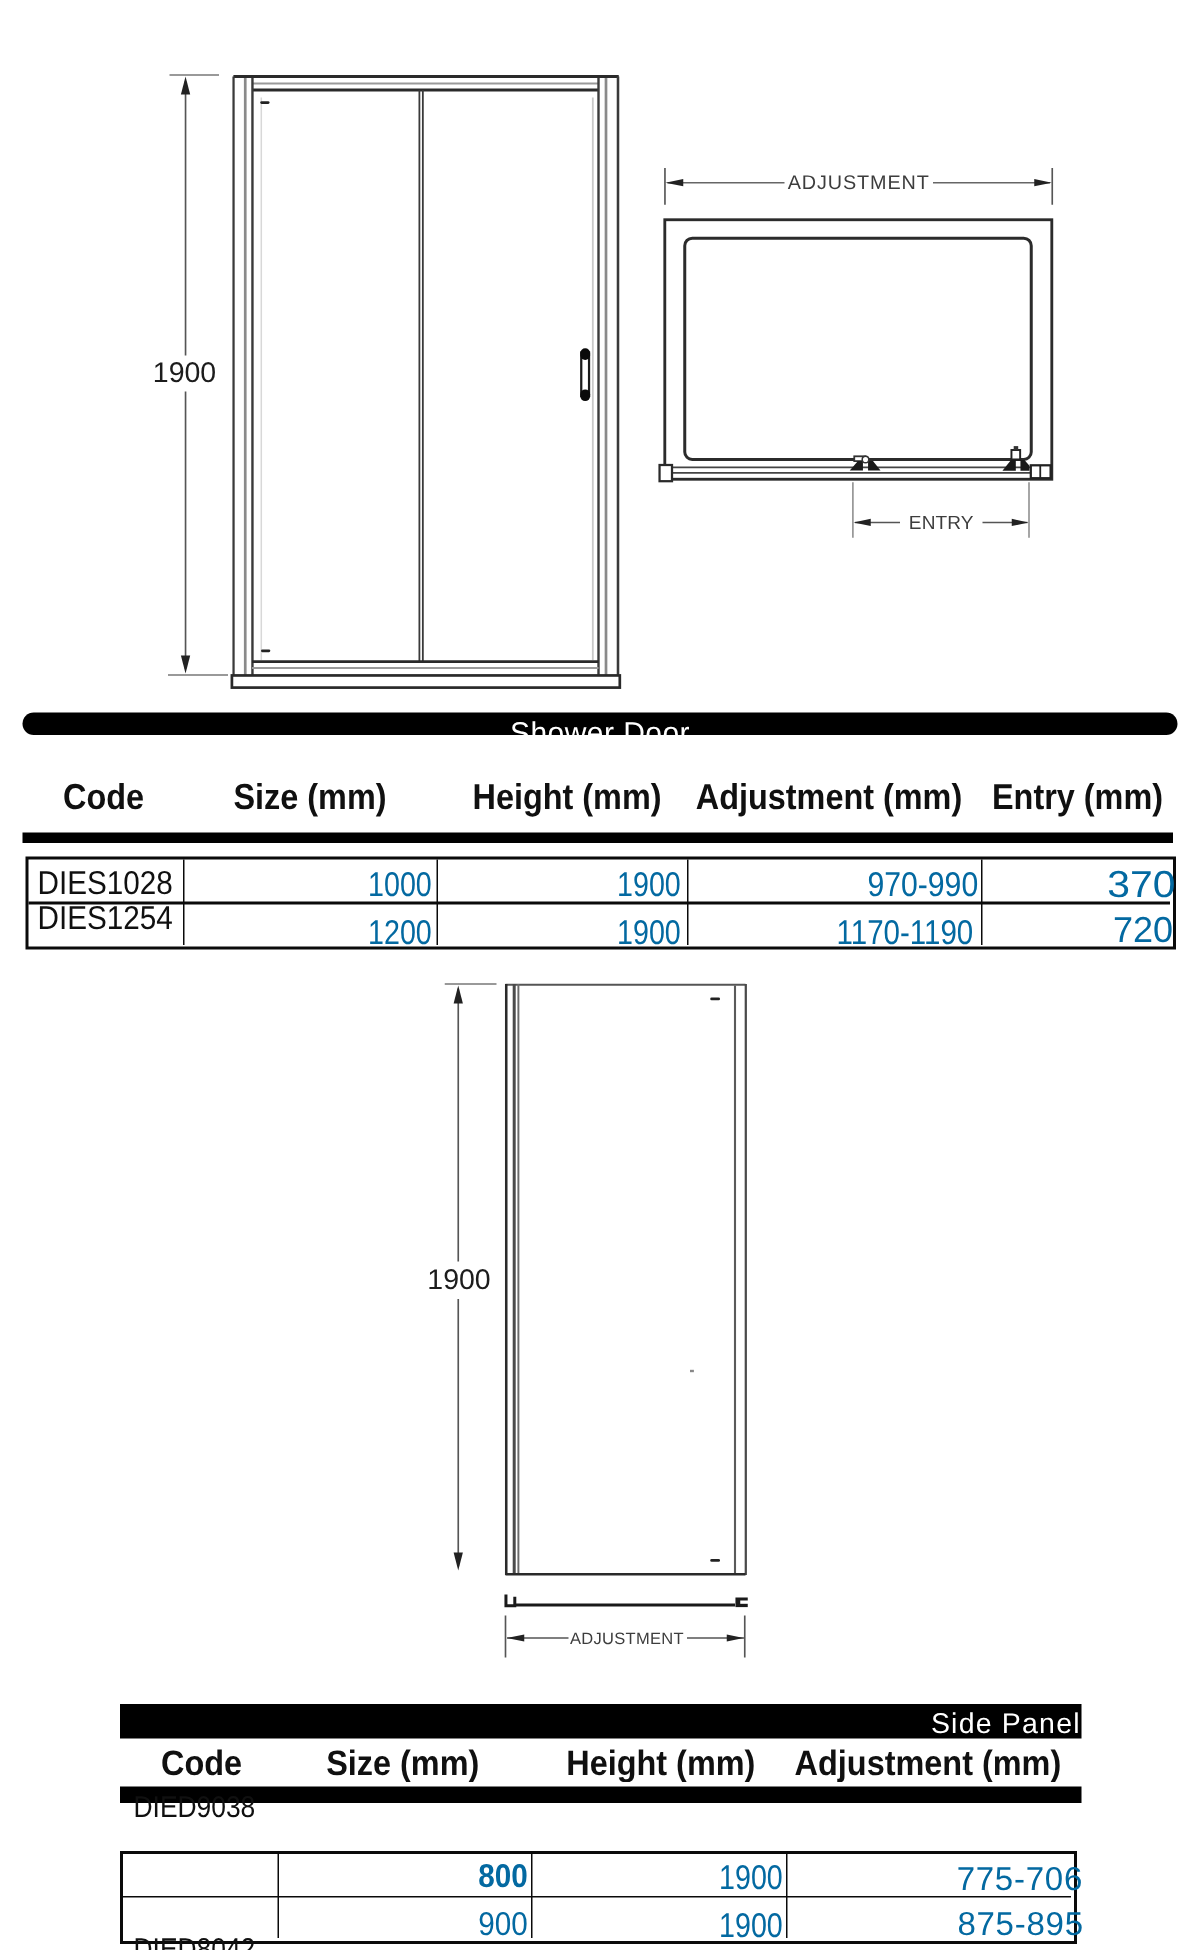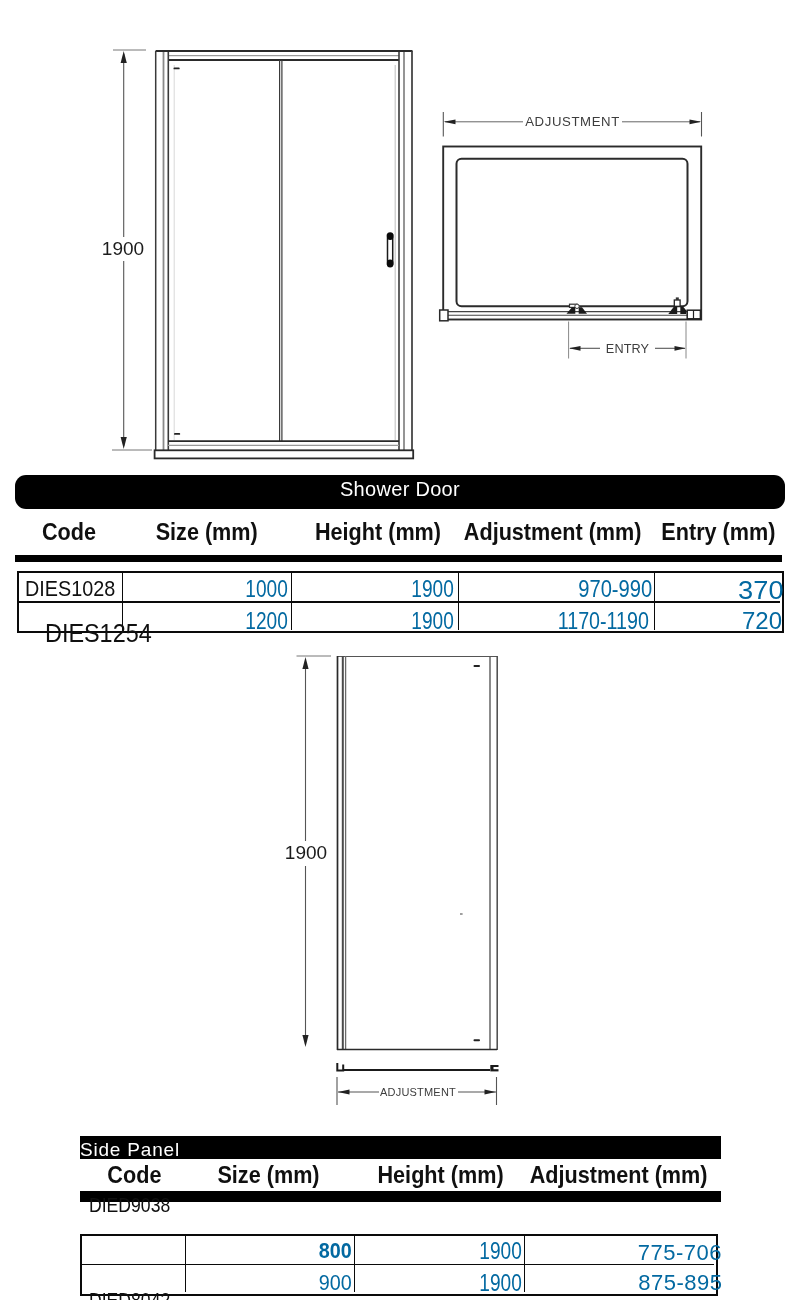--- a/index.html
+++ b/index.html
@@ -117,21 +117,21 @@
     <line x1="568.6" y1="321.5" x2="568.6" y2="358.5" stroke="#888" stroke-width="1"></line>
     <line x1="686" y1="321.5" x2="686" y2="358.5" stroke="#888" stroke-width="1"></line>
     <line x1="570" y1="348.3" x2="600" y2="348.3" stroke="#555" stroke-width="1.1"></line>
     <line x1="655" y1="348.3" x2="685" y2="348.3" stroke="#555" stroke-width="1.1"></line>
     <polygon points="569,348.3 580.5,345.9 580.5,350.7" fill="#222"></polygon>
     <polygon points="685.6,348.3 674.5,345.9 674.5,350.7" fill="#222"></polygon>
     <text x="627.5" y="352.5" font-size="12.7" letter-spacing="0.1" fill="#3d3d3d" text-anchor="middle">ENTRY</text>
   </g>
 </svg>
 
-<div class="abs" style="left:15px;top:475px;width:770px;height:34px;background:#000;color:#fff;text-align:center;font-size:20px;letter-spacing:0.3px;line-height:28px;border-radius:11px;">Shower Door</div>
+<div class="abs" style="left:15px;top:475px;width:770px;height:15px;background:#000;color:#fff;text-align:center;font-size:20px;letter-spacing:0.3px;line-height:28px;border-radius:11px;">Shower Door</div>
 
 <div class="abs hdr" style="left:0px;top:519.5px;width:138px;font-size:24px;"><span>Code</span></div>
 <div class="abs hdr" style="left:137.5px;top:519.5px;width:138px;font-size:24px;"><span>Size (mm)</span></div>
 <div class="abs hdr" style="left:298px;top:519.5px;width:160px;font-size:24px;"><span>Height (mm)</span></div>
 <div class="abs hdr" style="left:452.7px;top:519.5px;width:200px;font-size:24px;"><span>Adjustment (mm)</span></div>
 <div class="abs hdr" style="left:648px;top:519.5px;width:140px;font-size:24px;"><span>Entry (mm)</span></div>
 
 <div class="abs" style="left:15px;top:555px;width:767px;height:6.5px;background:#000;"></div>
 
 <div class="abs" style="left:17px;top:571px;width:763px;height:58px;border:2px solid #0a0a0a;"></div>
@@ -140,21 +140,21 @@
 <div class="abs" style="left:457.5px;top:573px;width:1.6px;height:56.5px;background:#0a0a0a;"></div>
 <div class="abs" style="left:653.5px;top:573px;width:1.6px;height:56.5px;background:#0a0a0a;"></div>
 <div class="abs" style="left:19px;top:601px;width:761px;height:1.6px;background:#0a0a0a;"></div>
 
 <div class="abs codecell" style="left:24.5px;top:578px;font-size:22px;"><span style="transform:scaleX(0.9)">DIES1028</span></div>
 <div class="abs cell" style="left:122px;top:578px;width:170px;font-size:23px;"><span style="transform:scaleX(0.83)">1000</span></div>
 <div class="abs cell" style="left:292px;top:578px;width:166px;font-size:23px;"><span style="transform:scaleX(0.83)">1900</span></div>
 <div class="abs cell" style="left:462px;top:578px;width:195px;font-size:23px;"><span style="transform:scaleX(0.875)">970-990</span></div>
 <div class="abs cell" style="left:655px;top:577.5px;width:127px;font-size:25px;"><span style="transform:scaleX(1.09)">370</span></div>
 
-<div class="abs codecell" style="left:24.5px;top:620px;font-size:26px;margin-left:20px;"><span style="transform:scaleX(0.9)">DIES1254</span></div>
+<div class="abs codecell" style="left:24.5px;top:601px;font-size:22px;"><span style="transform:scaleX(0.9)">DIES1254</span></div>
 <div class="abs cell" style="left:122px;top:610px;width:170px;font-size:23px;"><span style="transform:scaleX(0.83)">1200</span></div>
 <div class="abs cell" style="left:292px;top:610px;width:166px;font-size:23px;"><span style="transform:scaleX(0.83)">1900</span></div>
 <div class="abs cell" style="left:462px;top:610px;width:195px;font-size:23px;"><span style="transform:scaleX(0.855)">1170-1190</span></div>
 <div class="abs cell" style="left:655px;top:608.5px;width:127px;font-size:24px;"><span>720</span></div>
 
 <svg class="abs" style="left:0;top:650px" width="800" height="460" viewBox="0 650 800 460">
 
   <g>
     <line x1="296.5" y1="656" x2="331" y2="656" stroke="#777" stroke-width="1"></line>
     <line x1="305.5" y1="659" x2="305.5" y2="841" stroke="#555" stroke-width="1.1"></line>
@@ -191,21 +191,21 @@
     <line x1="337" y1="1077" x2="337" y2="1105" stroke="#555" stroke-width="1.1"></line>
     <line x1="496.5" y1="1077" x2="496.5" y2="1105" stroke="#555" stroke-width="1.1"></line>
     <line x1="338" y1="1092" x2="379" y2="1092" stroke="#555" stroke-width="1.1"></line>
     <line x1="458" y1="1092" x2="496" y2="1092" stroke="#555" stroke-width="1.1"></line>
     <polygon points="337.8,1092 349.5,1089.6 349.5,1094.4" fill="#222"></polygon>
     <polygon points="495.8,1092 484.5,1089.6 484.5,1094.4" fill="#222"></polygon>
     <text x="418" y="1095.8" font-size="11" letter-spacing="0.2" fill="#3d3d3d" text-anchor="middle">ADJUSTMENT</text>
   </g>
 </svg>
 
-<div class="abs" style="left:80px;top:1136px;width:640.5px;height:23px;background:#000;color:#fff;text-align:left;font-size:19px;letter-spacing:0.8px;line-height:27px;">Side Panel</div>
+<div class="abs" style="left:80px;top:1136px;width:640.5px;height:23px;background:#000;color:#fff;text-align:right;font-size:19px;letter-spacing:0.8px;line-height:27px;">Side Panel</div>
 
 <div class="abs hdr" style="left:68.5px;top:1164.2px;width:131px;font-size:23.5px;"><span style="transform:scaleX(0.92)">Code</span></div>
 <div class="abs hdr" style="left:198px;top:1164.2px;width:140px;font-size:23.5px;"><span style="transform:scaleX(0.92)">Size (mm)</span></div>
 <div class="abs hdr" style="left:365px;top:1164.2px;width:151px;font-size:23.5px;"><span style="transform:scaleX(0.92)">Height (mm)</span></div>
 <div class="abs hdr" style="left:521.7px;top:1164.2px;width:190px;font-size:23.5px;"><span style="transform:scaleX(0.92)">Adjustment (mm)</span></div>
 
 <div class="abs" style="left:80px;top:1190.5px;width:641px;height:11.5px;background:#000;"></div>
 
 <div class="abs" style="left:80px;top:1234px;width:634px;height:57.5px;border:2.2px solid #0a0a0a;"></div>
 <div class="abs" style="left:184.5px;top:1236px;width:1.6px;height:56px;background:#0a0a0a;"></div>

